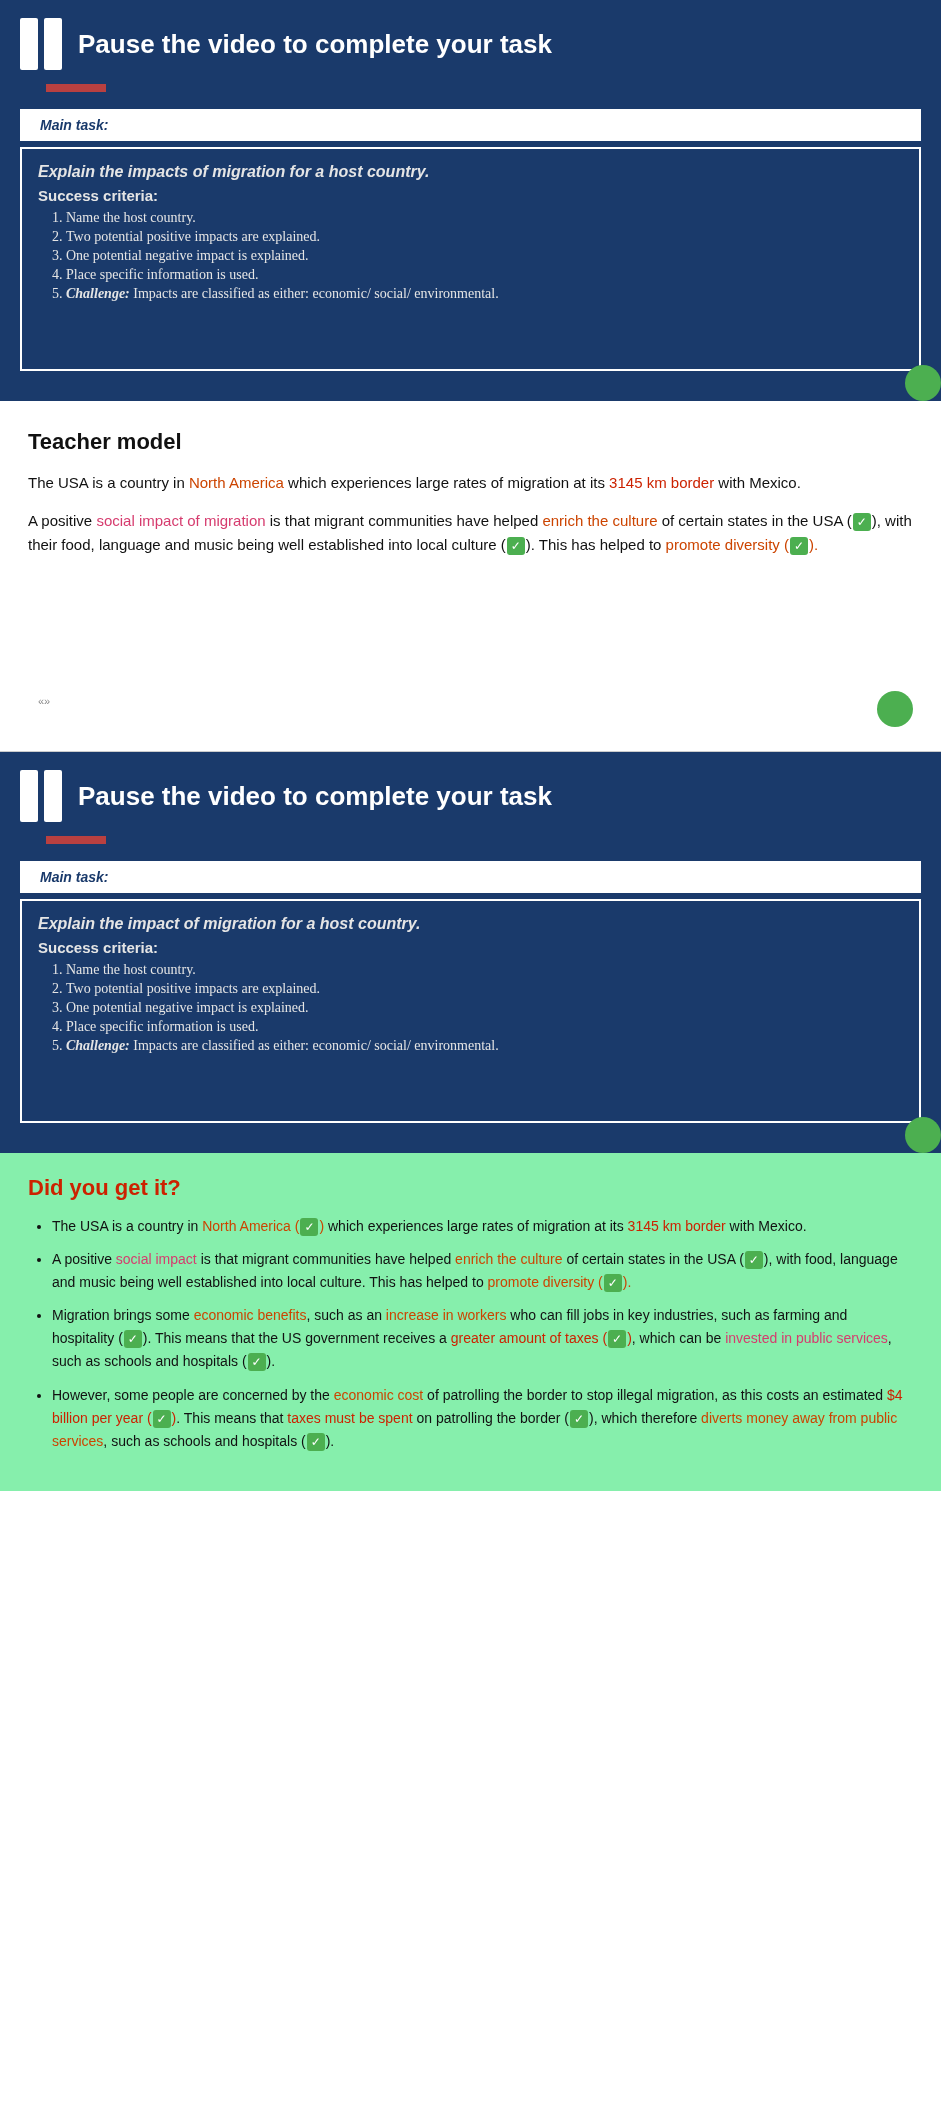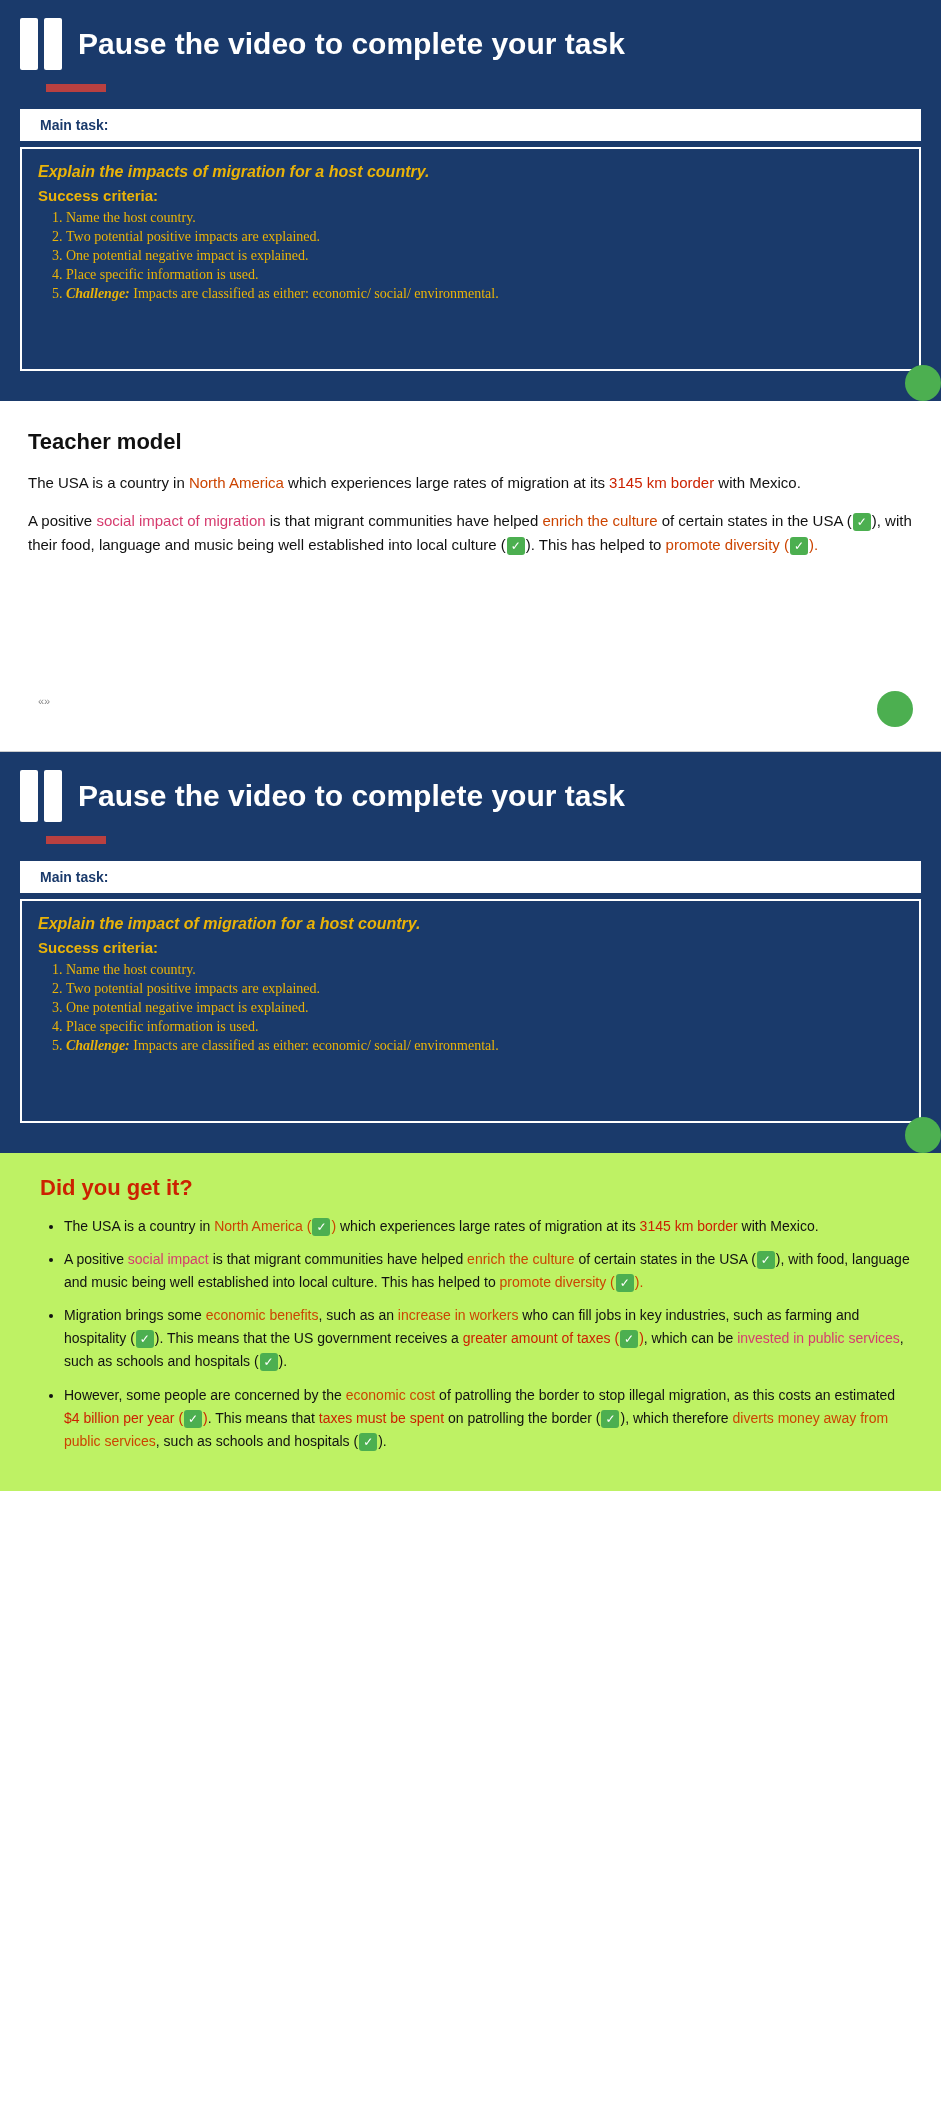--- a/index.html
+++ b/index.html
@@ -27,43 +27,44 @@
       gap: 6px;
     }
     .pause-bar {
       width: 18px;
       height: 52px;
       background: #fff;
       border-radius: 2px;
     }
     .pause-title {
       color: #fff;
-      font-size: 30px;
+      font-size: 26px;
       font-weight: bold;
     }
     .main-task-label {
       background: #fff;
       color: #1a3a6b;
       font-weight: bold;
       font-size: 14px;
       padding: 4px 10px;
       display: inline-block;
       margin-bottom: 0;
     }
     .main-task-bar {
       background: #fff;
       padding: 4px 10px;
       display: flex;
       align-items: center;
       margin-bottom: 6px;
+      font-style: italic;
     }
     .task-box {
       border: 2px solid #fff;
       padding: 14px 16px;
-      color: #eab308;
+      color: #e5e5e5;
     }
     .task-box .task-title {
       font-style: italic;
       font-weight: bold;
       font-size: 16px;
       margin-bottom: 6px;
     }
     .task-box .success-label {
       font-weight: bold;
       margin-bottom: 6px;
@@ -139,22 +140,22 @@
     }
 
     .scroll-hint {
       color: #888;
       font-size: 11px;
       padding: 4px 10px;
     }
 
     
     .did-you-get {
-      background: #bef264;
-      padding: 22px 28px 28px 40px;
+      background: #86efac;
+      padding: 22px 28px 28px 28px;
     }
     .did-you-get h2 {
       color: #cc2200;
       font-size: 22px;
       font-weight: bold;
       margin-bottom: 14px;
     }
     .did-you-get ul {
       list-style: disc;
       padding-left: 24px;

